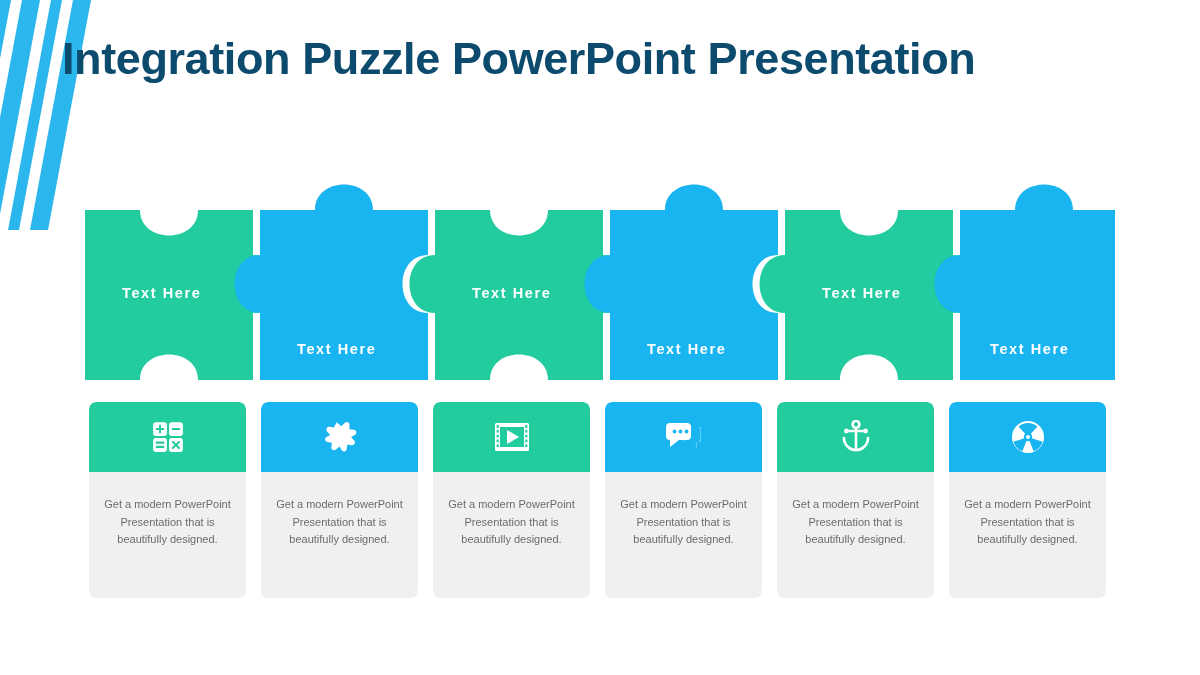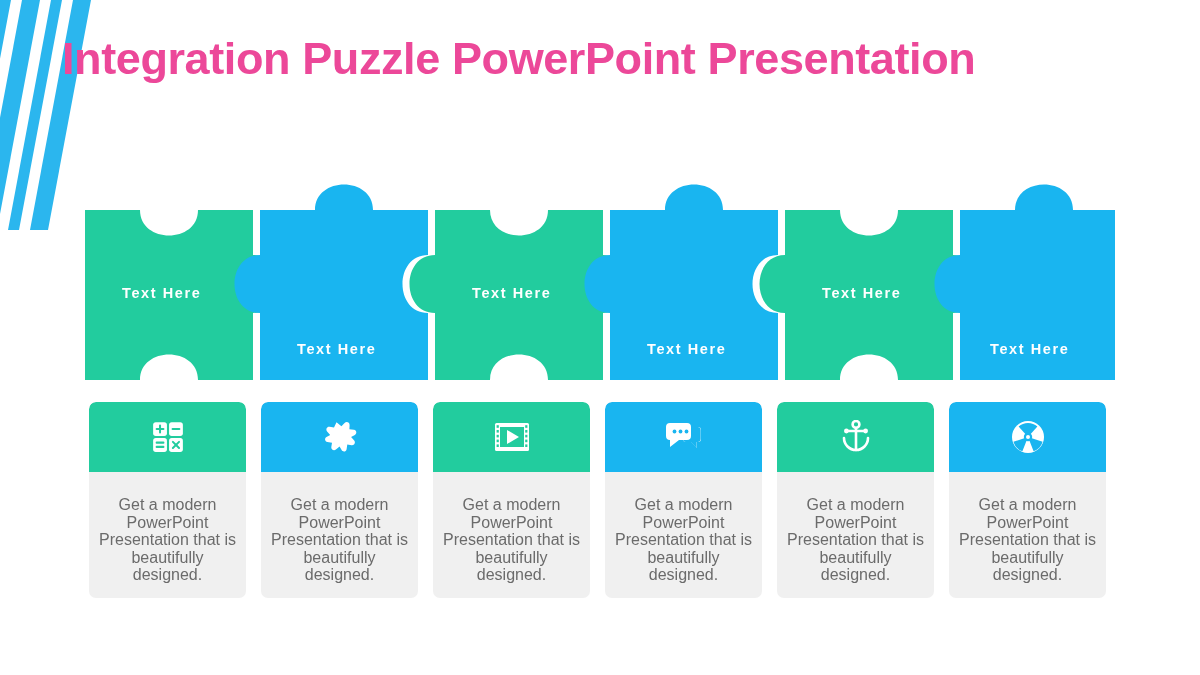--- a/index.html
+++ b/index.html
@@ -82,38 +82,38 @@
     align-items: center;
     justify-content: center;
     flex: 0 0 auto;
   }
   .card-icon { display: block; }
   .card-body {
     flex: 1 1 auto;
     padding: 24px 6px 10px 6px;
     text-align: center;
     font-family: "Liberation Sans", sans-serif;
-    font-size: 16px;
+    font-size: 11px;
     line-height: 17.5px;
     color: #6b6b6b;
   }
 </style>
 </head>
 <body style="background: rgb(255, 255, 255);">
 
 <svg id="corner-stripes" viewBox="0 0 200 230" xmlns="http://www.w3.org/2000/svg">
   <g>
     <polygon points="0,0 11,0 -32,230 -43,230" fill="#2BB6EE"></polygon>
     <polygon points="22,0 40,0 -3,230 -21,230" fill="#2BB6EE"></polygon>
     <polygon points="51,0 62,0 19,230 8,230" fill="#2BB6EE"></polygon>
     <polygon points="73,0 91,0 48,230 30,230" fill="#2BB6EE"></polygon>
   </g>
 </svg>
 
-<div id="slide-title" style="color: #ec4899;">Integration Puzzle PowerPoint Presentation</div>
+<div id="slide-title" style="color: #0c4a6e;">Integration Puzzle PowerPoint Presentation</div>
 
 <div id="puzzle-row">
   <svg id="puzzle-svg" viewBox="0 0 1030 228" xmlns="http://www.w3.org/2000/svg">
 
     <g>
       <path d="M0,58 L55,58 C55,92 113,92 113,58 L168,58 L168,103
                C202,103 202,161 168,161 L168,228 L113,228
                C113,194 55,194 55,228 L0,228 Z" fill="#22CC9E"></path>
       <text class="puzzle-label" x="37" y="146">Text Here</text>
     </g>

